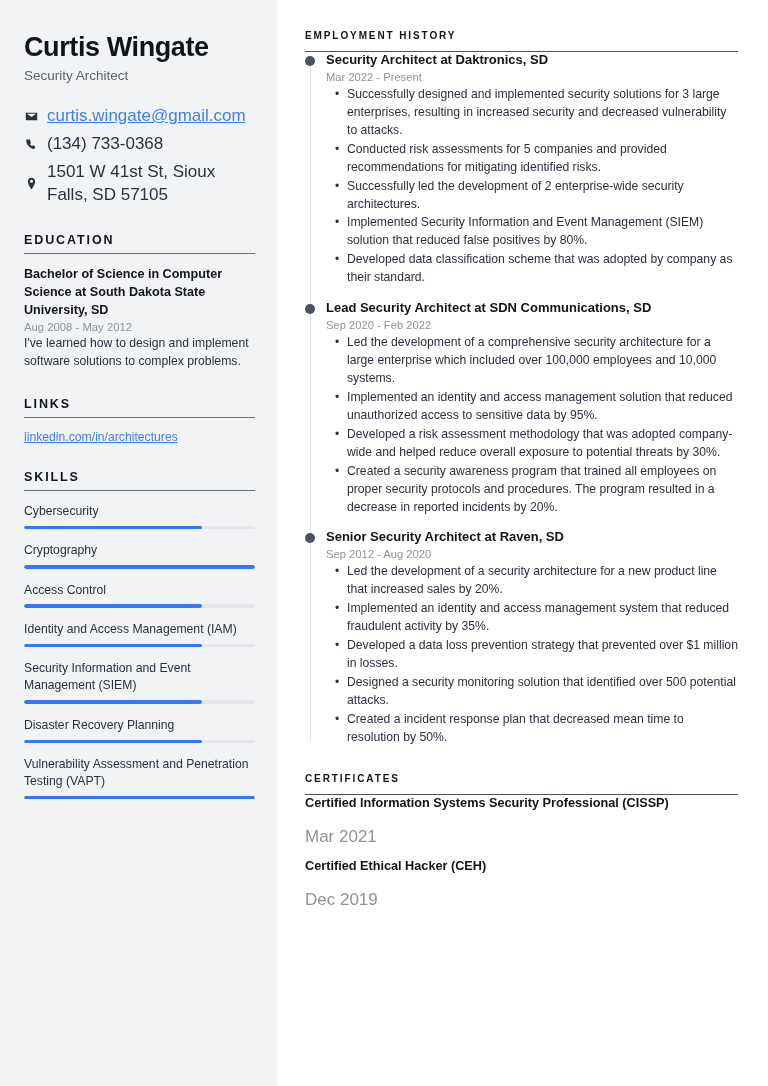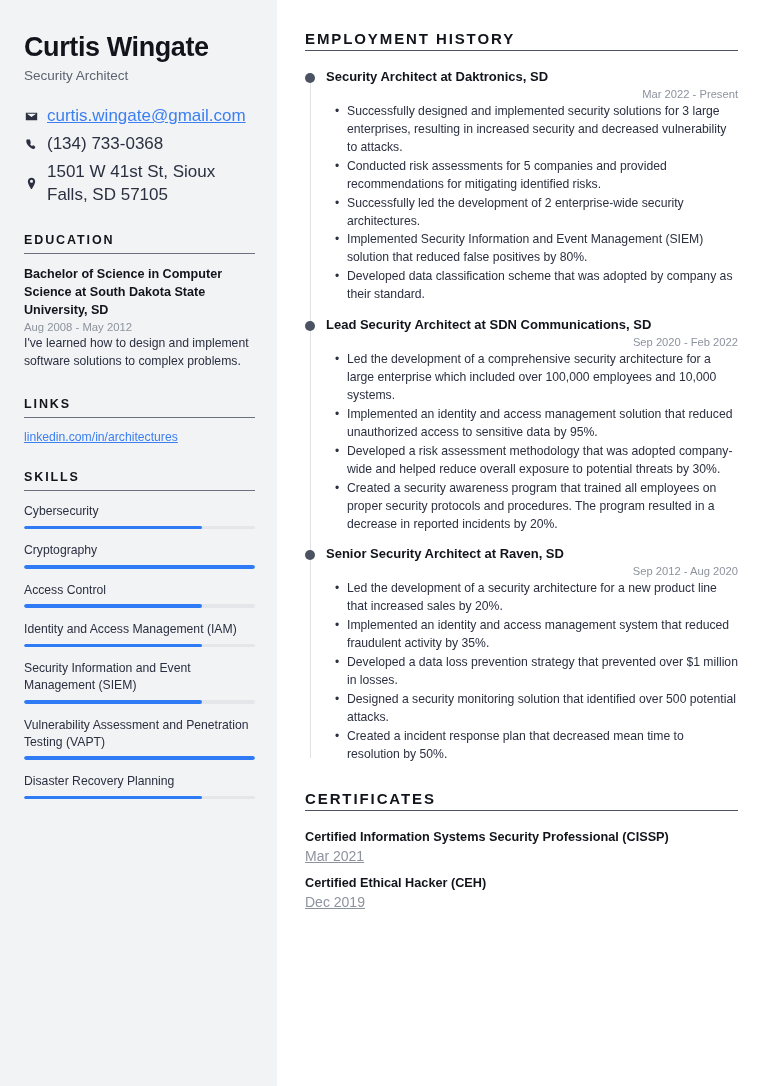--- a/index.html
+++ b/index.html
@@ -47,53 +47,53 @@
 
   .skill { margin-bottom: 13px; }
   .skill:last-child { margin-bottom: 0; }
   .skill-label { font-size: 12.2px; color: #2b3040; line-height: 1.38; margin-bottom: 6px; }
   .bar-track { height: 3.6px; width: 100%; background: #e4e6e9; border-radius: 2px; overflow: hidden; }
   .bar-fill { height: 100%; background: #2f7bf6; border-radius: 2px; }
 
   
   .main { flex: 1; background: #ffffff; padding: 30px 30px 20px 28px; }
   .main-head {
-    font-size: 15px; font-weight: 700; color: #12141c;
+    font-size: 10px; font-weight: 700; color: #12141c;
     letter-spacing: 1.9px; text-transform: uppercase;
-    padding-bottom: 3px; border-bottom: 1.8px solid #4b5361;
-    margin-bottom: 18px;
+    padding-bottom: 10px; border-bottom: 1.8px solid #4b5361;
+    margin-bottom: 0;
   }
   .timeline { position: relative; padding-left: 21px; }
   .timeline:before {
     content: ""; position: absolute; left: 4.5px; top: 4px; bottom: 6px;
     width: 1.4px; background: #dfe1e5;
   }
   .job { position: relative; margin-bottom: 13px; }
   .job:last-child { margin-bottom: 0; }
   .job:before {
     content: ""; position: absolute; left: -21px; top: 3.5px;
     width: 10px; height: 10px; border-radius: 50%; background: #4b5261;
   }
   .job-title { font-size: 13px; font-weight: 700; color: #12141c; line-height: 1.3; }
-  .job-date { font-size: 11.2px; color: #8d939e; margin-top: 2px; margin-bottom: 3px; text-align: right; }
+  .job-date { font-size: 11.2px; color: #8d939e; margin-top: 2px; margin-bottom: 3px; }
   .bullets { list-style: none; padding-left: 21px; }
   .bullets li {
     position: relative; font-size: 12.2px; color: #2b3040;
     line-height: 1.47; margin-bottom: 1px;
   }
   .bullets li:before {
     content: "\2022"; position: absolute; left: -12px; top: 0;
     color: #2b3040; font-size: 12px;
   }
 
   .certs-sec { margin-top: 26px; }
   .cert { margin-bottom: 11px; }
   .cert:last-child { margin-bottom: 0; }
   .cert-title { font-size: 12.7px; font-weight: 700; color: #12141c; line-height: 1.35; }
-  .cert-date { font-size: 14px; color: #8d939e; margin-top: 2px; text-decoration: underline; }
+  .cert-date { font-size: 17px; color: #8d939e; margin-top: 15px; }
 </style>
 </head>
 <body>
 
 <div class="page">
 
   <aside class="sidebar">
 
     <h1 class="name">Curtis Wingate</h1>
     <div class="role">Security Architect</div>
@@ -170,29 +170,29 @@
               <div class="bar-fill" style="width:77%"></div>
             </div>
           </div>
           <div class="skill">
             <div class="skill-label">Security Information and Event Management (SIEM)</div>
             <div class="bar-track">
               <div class="bar-fill" style="width:77%"></div>
             </div>
           </div>
           <div class="skill">
+            <div class="skill-label">Disaster Recovery Planning</div>
+            <div class="bar-track">
+              <div class="bar-fill" style="width:77%"></div>
+            </div>
+          </div>
+          <div class="skill">
             <div class="skill-label">Vulnerability Assessment and Penetration Testing (VAPT)</div>
             <div class="bar-track">
               <div class="bar-fill" style="width:100%"></div>
-            </div>
-          </div>
-          <div class="skill">
-            <div class="skill-label">Disaster Recovery Planning</div>
-            <div class="bar-track">
-              <div class="bar-fill" style="width:77%"></div>
             </div>
           </div>
         </div>
     </section>
 
 
   </aside>
 
   <main class="main">
 

